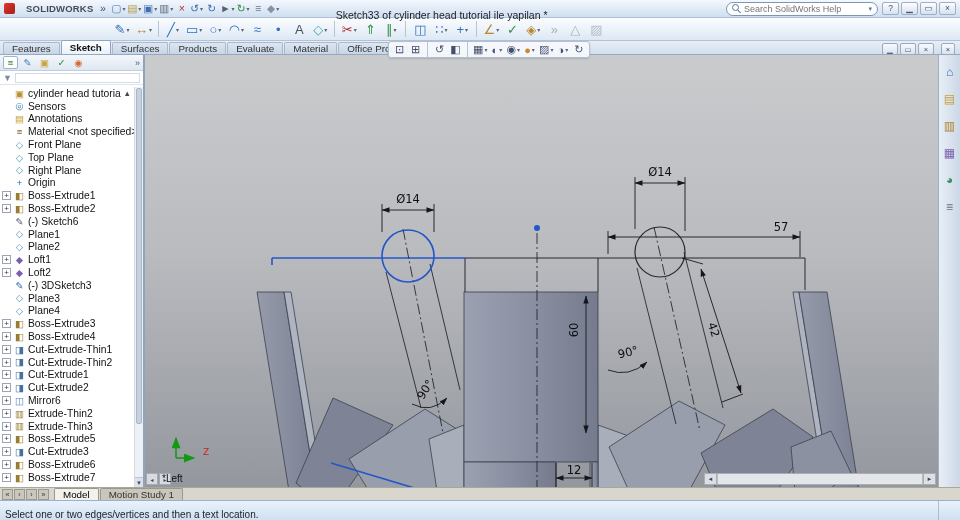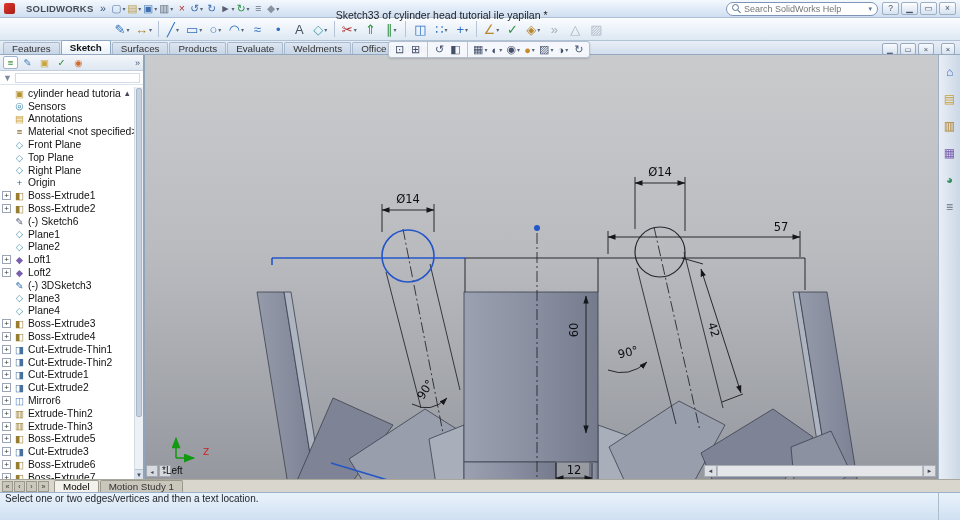--- a/index.html
+++ b/index.html
@@ -92,22 +92,22 @@
 
   
   .doctabs{height:13px;flex:none;background:#d9d6cd;border-top:1px solid #a9a69c;display:flex;align-items:flex-end;padding-left:2px;gap:1px}
   .dnav{width:11px;height:11px;background:#cac7bd;border:1px solid #9b988e;font-size:7px;color:#333;
     display:inline-flex;align-items:center;justify-content:center;margin-bottom:0}
   .dtab{height:12px;display:flex;align-items:center;padding:0 8px;font-size:9.8px;color:#333;
     background:#c9c6bc;border:1px solid #9b988e;border-bottom:0;border-radius:2px 2px 0 0;margin-left:1px}
   .dtab.active{background:#f3f1eb;color:#000}
 
   
-  .statusbar{height:28px;flex:none;background:linear-gradient(#e9f2fb,#cfe0f2);border-top:1px solid #9ab1cb;
-    display:flex;align-items:flex-start;font-size:10px;color:#1c1f24}
+  .statusbar{height:20px;flex:none;background:linear-gradient(#e9f2fb,#cfe0f2);border-top:1px solid #9ab1cb;
+    display:flex;align-items:flex-end;font-size:10px;color:#1c1f24}
   .sb-msg{flex:1;padding-left:5px;white-space:nowrap;overflow:hidden}
   .sb-cell{width:392px;height:100%;border-left:1px solid #aebccd;display:flex;align-items:center;padding-left:6px}
   .sb-grip{width:22px;height:100%;border-left:1px solid #aebccd}
 </style>
 </head>
 <body>
 
 <div class="app">
 
   <div class="titlebar">
@@ -268,21 +268,21 @@
         <span class="g" style="color: rgb(106, 116, 134);">▨</span>
       </span>
     </div>
 
   <div class="cmdtabs">
       <span class="ctab">Features</span>
       <span class="ctab active">Sketch</span>
       <span class="ctab">Surfaces</span>
       <span class="ctab">Products</span>
       <span class="ctab">Evaluate</span>
-      <span class="ctab">Weldments</span>
+      <span class="ctab">Material</span>
       <span class="ctab">Office Products</span>
     </div>
 
   <div class="headsup">
       <span class="hbtn">
         <span class="g" style="color: rgb(68, 80, 106);">⊡</span>
       </span>
       <span class="hbtn">
         <span class="g" style="color: rgb(68, 80, 106);">⊞</span>
       </span>

